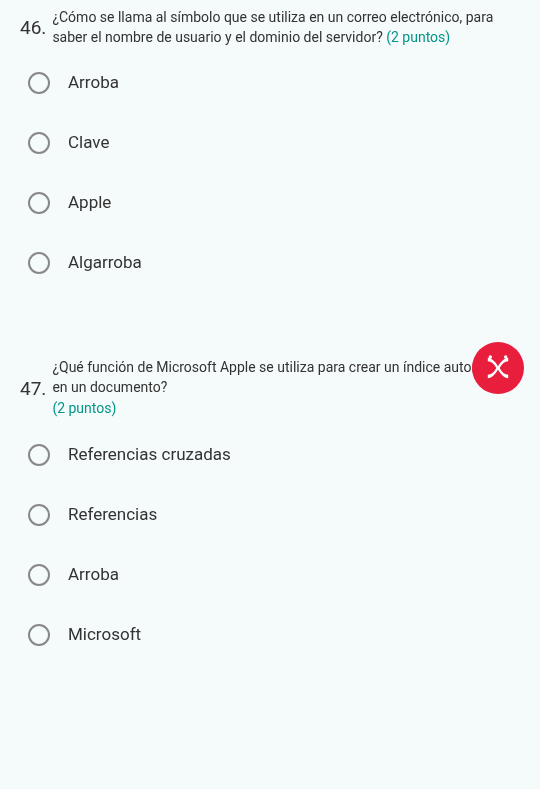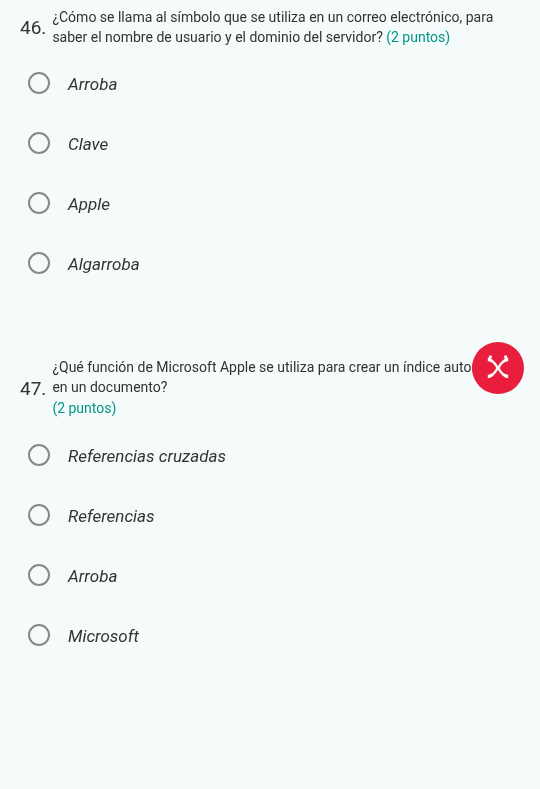--- a/index.html
+++ b/index.html
@@ -35,24 +35,23 @@
       color: #333;
     }
     .points {
       color: #009688;
     }
     .options {
       padding-left: 8px;
     }
     .option {
       display: flex;
-      align-items: flex-end;
+      align-items: flex-start;
       margin-bottom: 38px;
       cursor: pointer;
-      font-style: italic;
     }
     .radio {
       width: 22px;
       height: 22px;
       border: 2px solid #888;
       border-radius: 50%;
       margin-right: 18px;
       flex-shrink: 0;
     }
     .option-label {

